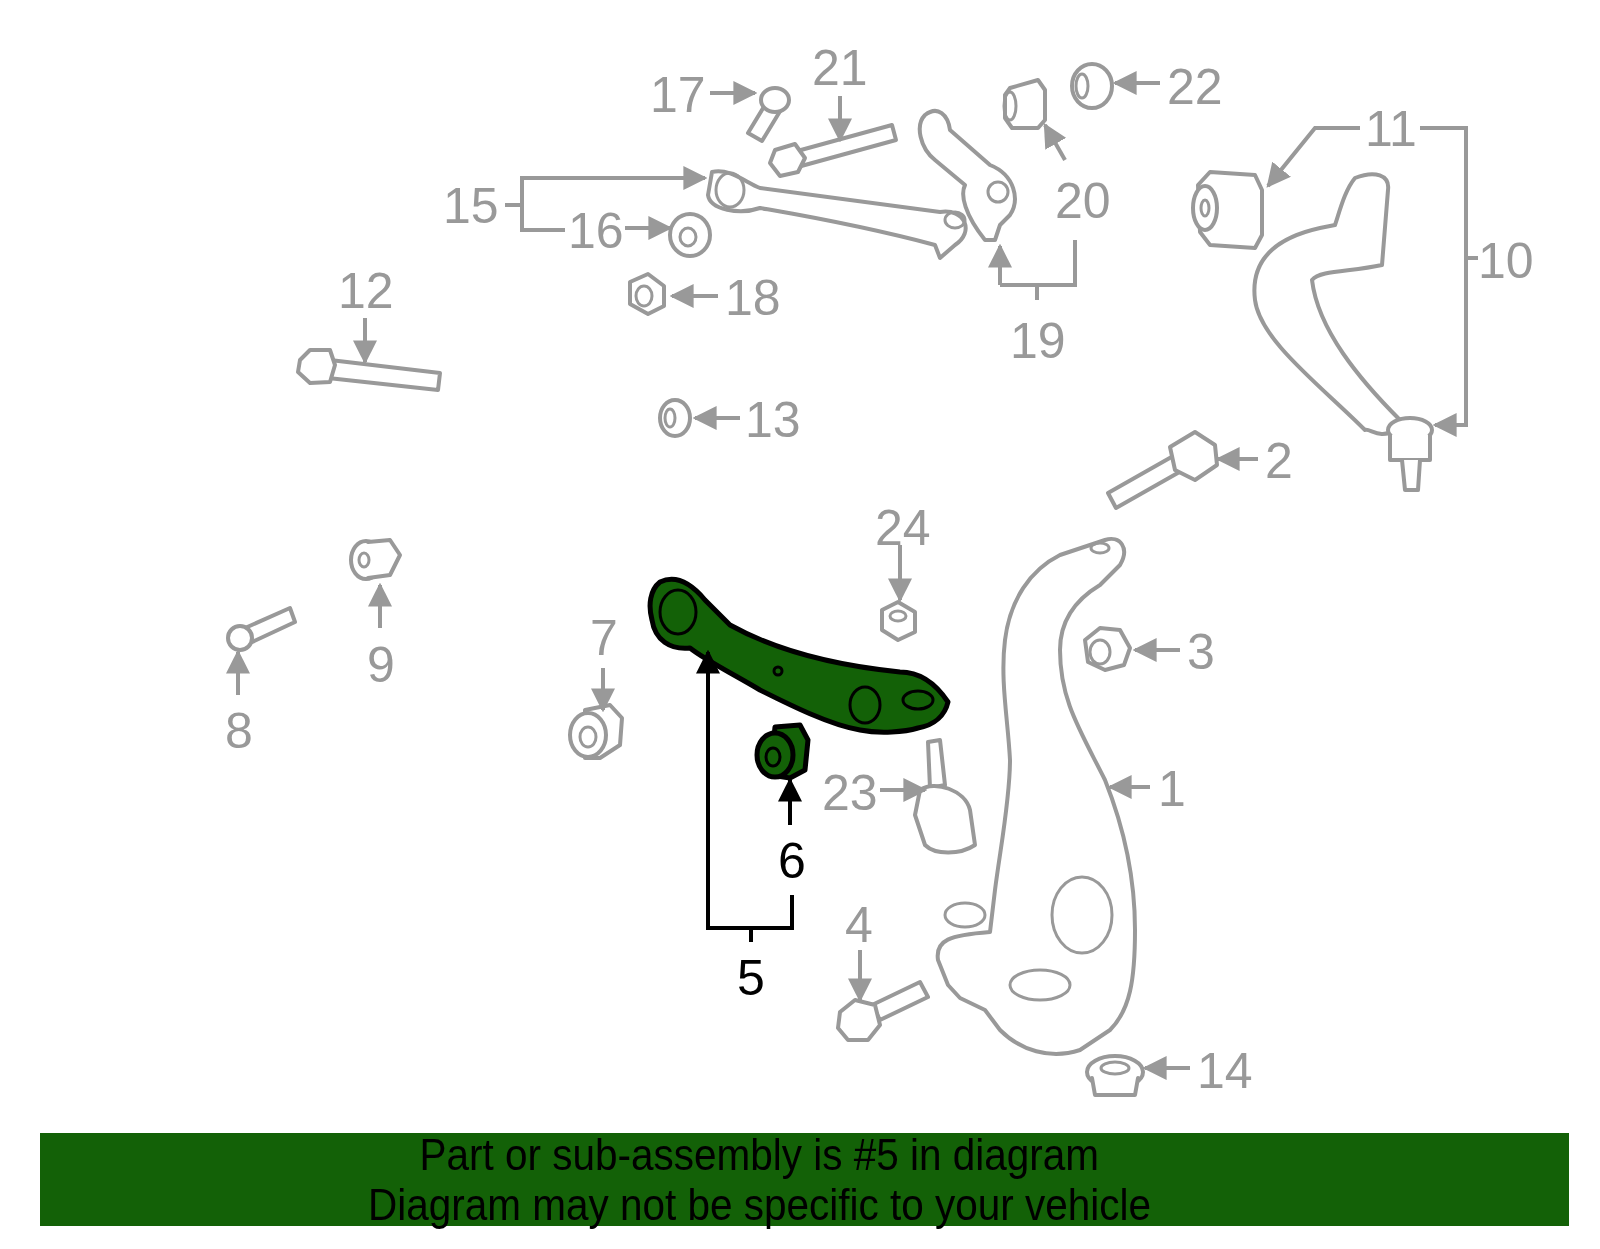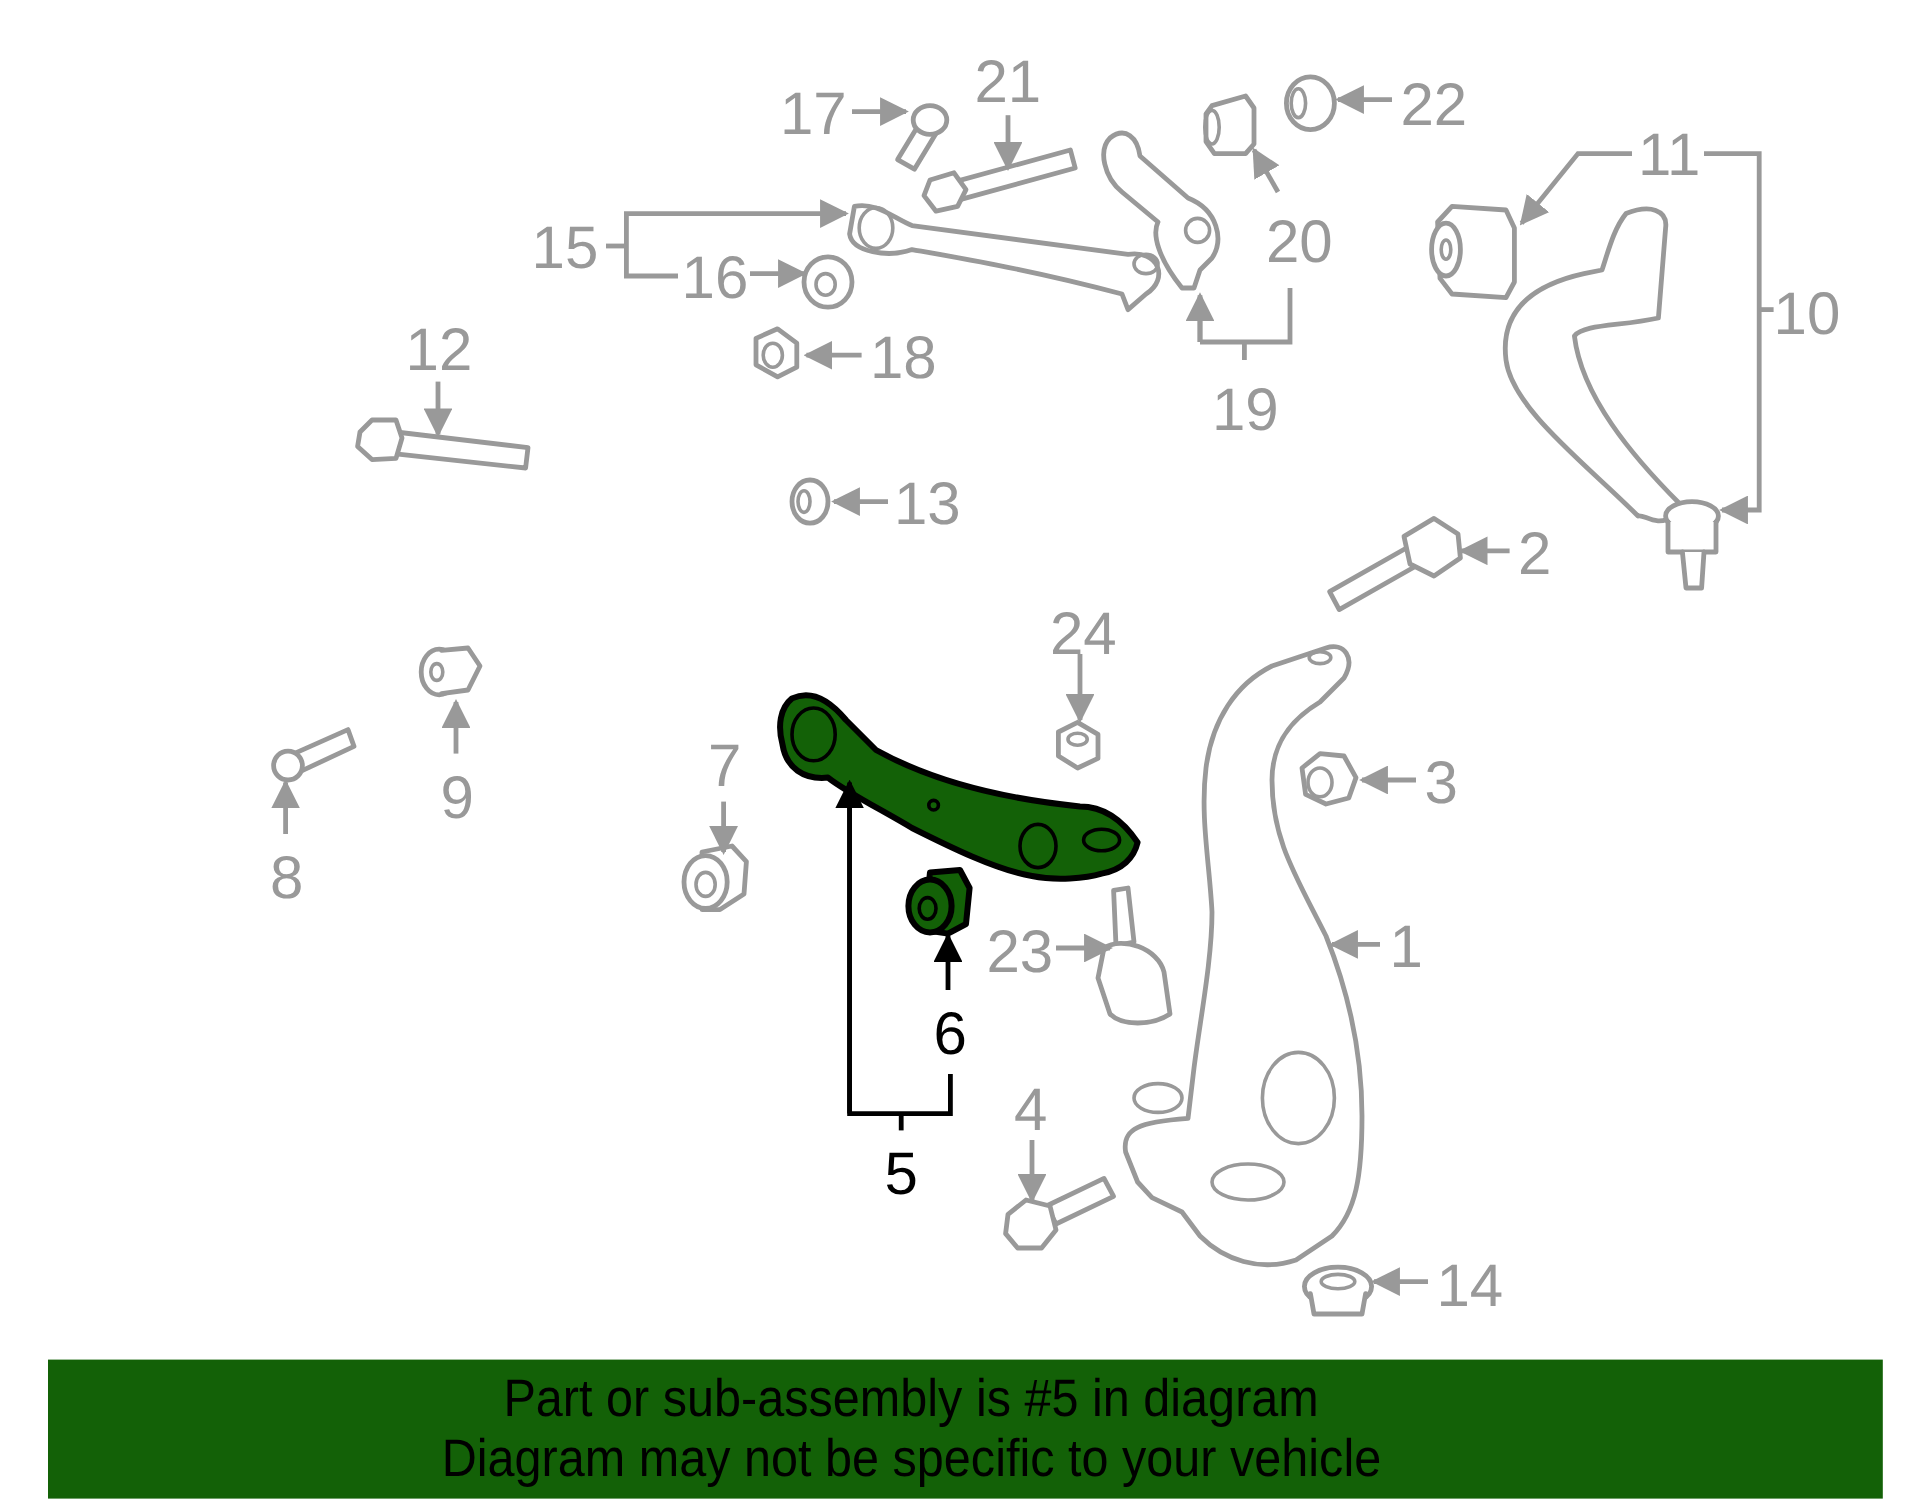--- a/index.html
+++ b/index.html
@@ -6,21 +6,21 @@
   body { width: 1600px; height: 1249px; position: relative; overflow: hidden; font-family: "Liberation Sans", sans-serif; }
   #diagram { position: absolute; left: 0; top: 0; width: 1600px; height: 1249px; }
   .lbl { font-family: "Liberation Sans", sans-serif; font-size: 50px; fill: #999999; }
   .lbl-hl { fill: #000000; }
   .part { fill: #ffffff; stroke: #999999; stroke-width: 4; stroke-linejoin: round; stroke-linecap: round; }
   .part-thin { fill: none; stroke: #999999; stroke-width: 3; stroke-linecap: round; }
   .line { fill: none; stroke: #999999; stroke-width: 4; }
   .line-hl { fill: none; stroke: #000000; stroke-width: 4; }
   .hl { fill: #136107; stroke: #000000; stroke-width: 5; stroke-linejoin: round; }
   .hl-thin { fill: none; stroke: #000000; stroke-width: 3; }
-  #banner { position: absolute; left: 40px; top: 1133px; width: 1529px; height: 116px; background: #136107; display: flex; flex-direction: column; align-items: center; justify-content: center; }
+  #banner { position: absolute; left: 40px; top: 1133px; width: 1529px; height: 93px; background: #136107; display: flex; flex-direction: column; align-items: center; justify-content: center; }
   #banner .row { font-family: "Liberation Sans", sans-serif; font-size: 44px; color: #000000; line-height: 50px; transform: scaleX(0.92); white-space: nowrap; }
   #banner .row1 { margin-left: -90px; }
   #banner .row2 { margin-left: -90px; }
 </style>
 </head>
 <body>
 
 <svg id="diagram" viewBox="0 0 1600 1249" xmlns="http://www.w3.org/2000/svg">
   <defs>
     <marker id="arrG" viewBox="0 0 10 10" refX="9" refY="5" markerWidth="6" markerHeight="6" orient="auto-start-reverse">

